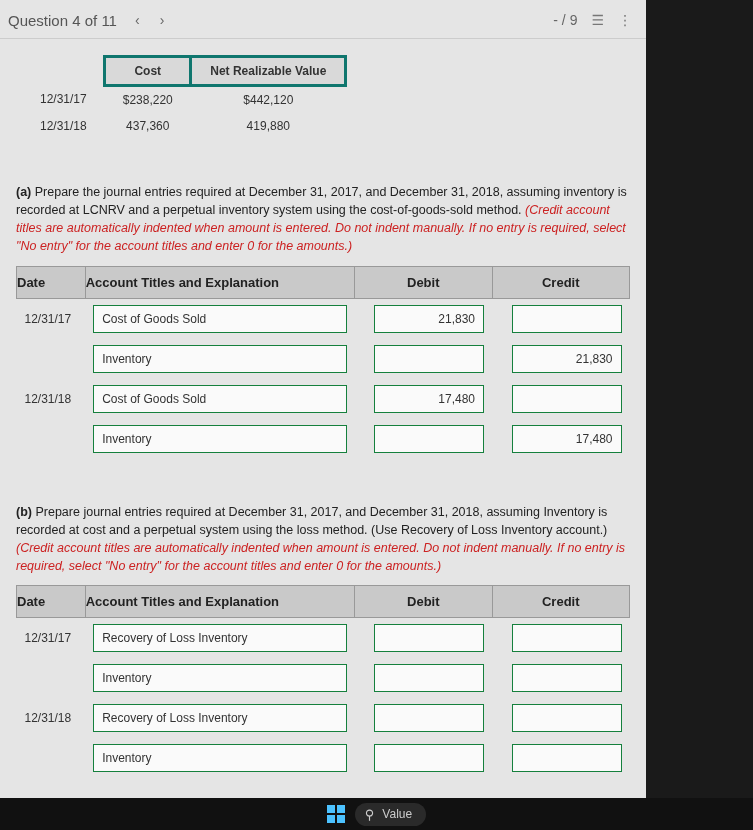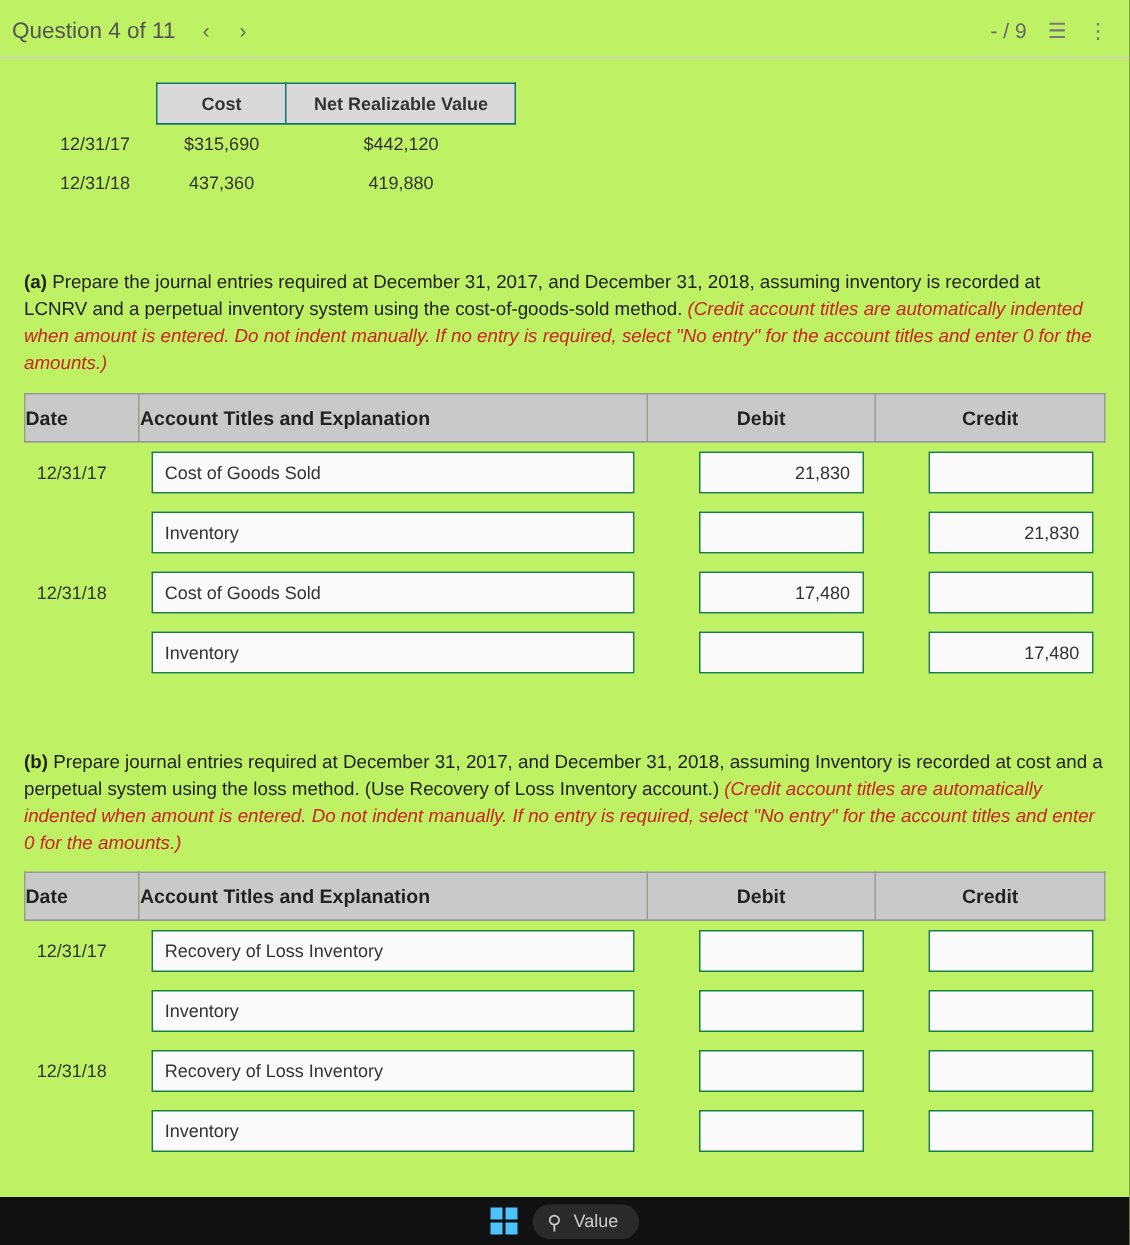--- a/index.html
+++ b/index.html
@@ -5,22 +5,22 @@
   * { box-sizing: border-box; margin: 0; padding: 0; }
   body {
     font-family: Arial, Helvetica, sans-serif;
     background: #1a1a1a;
     width: 753px;
     height: 830px;
     overflow: hidden;
     position: relative;
   }
   .page {
-    background: #bef264;
-    width: 753px;
+    background: #e5e5e5;
+    width: 646px;
     min-height: 810px;
     padding: 0;
   }
   .topbar {
     display: flex;
     align-items: center;
     justify-content: space-between;
     padding: 10px 14px 8px 8px;
     border-bottom: 1px solid #ccc;
   }
@@ -28,21 +28,21 @@
   .qtitle { font-size: 15px; color: #555; }
   .nav-arrows { display: flex; gap: 12px; }
   .nav-arrow { font-size: 14px; color: #666; cursor: pointer; padding: 2px 4px; }
   .topbar-right { display: flex; align-items: center; gap: 14px; color: #666; font-size: 14px; }
   .list-icon, .dots-icon { cursor: pointer; color: #777; }
   .content { padding: 12px 16px 20px 16px; font-size: 12.5px; color: #222; }
   
   
   .ctable { border-collapse: collapse; margin: 4px 0 22px 6px; }
   .ctable th, .ctable td { padding: 6px 18px; text-align: center; font-size: 12px; }
-  .ctable thead th { background: #d9d9d9; border: 1px solid #0f766e; font-weight: bold; color:#333;}
+  .ctable thead th { background: #d9d9d9; border: 3px solid #0f766e; font-weight: bold; color:#333;}
   .ctable thead th:first-child { background: transparent; border: none; }
   .ctable td.date { font-weight: normal; }
   .ctable tbody td { color: #333; }
 
   .prompt { font-size: 12.5px; line-height: 1.45; margin-bottom: 10px; margin-top: 44px; }
   .prompt .red { color: #c22; font-style: italic; }
   .boldish { font-weight: bold; }
 
   
   .jtable { width: 100%; border-collapse: collapse; margin-bottom: 26px; }
@@ -115,21 +115,21 @@
       <thead>
         <tr>
           <th></th>
           <th>Cost</th>
           <th>Net Realizable Value</th>
         </tr>
       </thead>
       <tbody>
         <tr>
           <td class="date">12/31/17</td>
-          <td>$315,690</td>
+          <td>$238,220</td>
           <td>$442,120</td>
         </tr>
         <tr>
           <td class="date">12/31/18</td>
           <td>437,360</td>
           <td>419,880</td>
         </tr>
       </tbody>
     </table>
 

